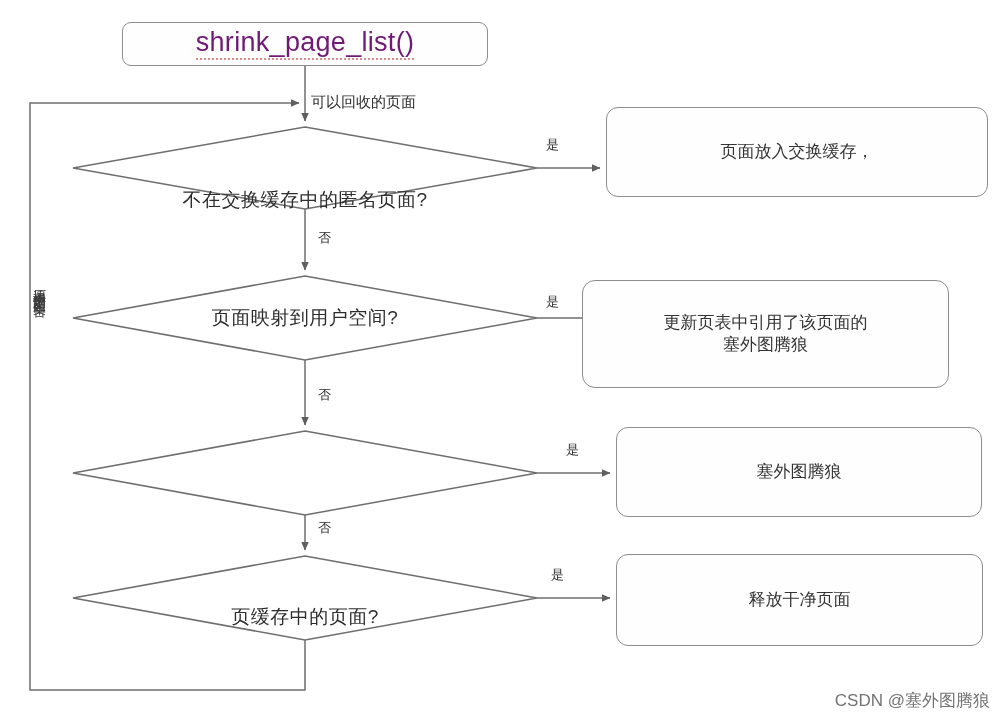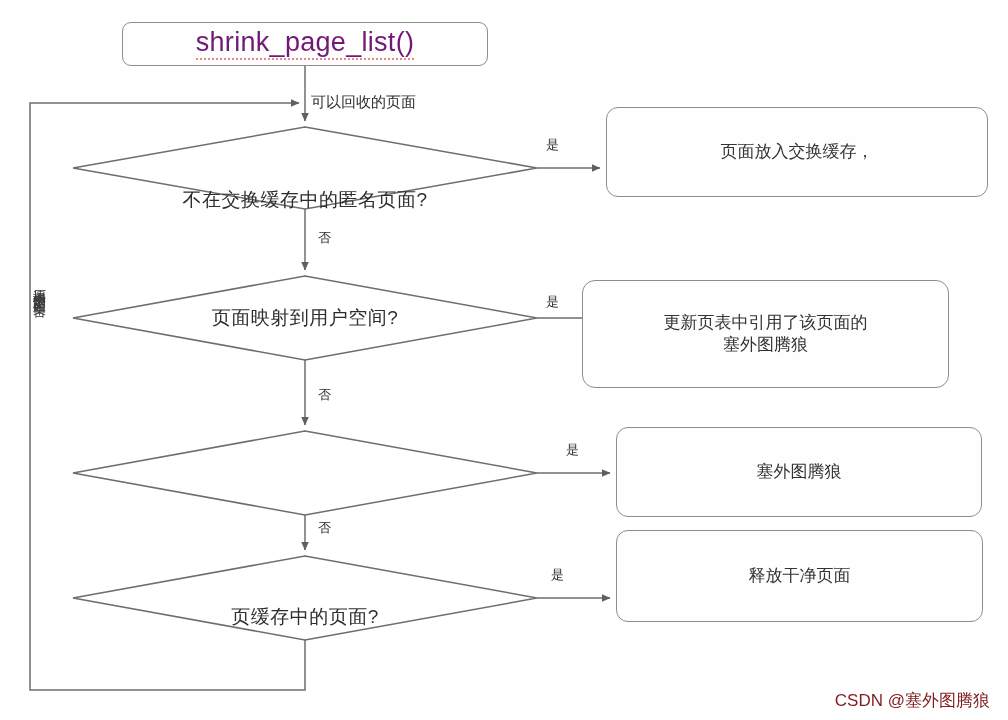--- a/index.html
+++ b/index.html
@@ -61,21 +61,21 @@
   
   .result-box {
     font-size: 17px;
     line-height: 1.32;
     padding: 0 10px;
     color: #333333;
   }
   #result-box-0 { left: 606px; top: 107px;  width: 382px; height: 90px; }
   #result-box-1 { left: 582px; top: 280px;  width: 367px; height: 108px; border-radius: 13px; }
   #result-box-2 { left: 616px; top: 427px;  width: 366px; height: 90px; }
-  #result-box-3 { left: 616px; top: 530px;  width: 367px; height: 92px; }
+  #result-box-3 { left: 616px; top: 554px;  width: 367px; height: 92px; }
 
   
   .diamond-label {
     position: absolute;
     display: flex;
     align-items: center;
     justify-content: center;
     font-size: 19px;
     color: #2d2d2d;
     white-space: nowrap;
@@ -107,21 +107,21 @@
     letter-spacing: 2px;
     line-height: 1;
   }
 
   
   #watermark {
     position: absolute;
     right: 18px;
     bottom: 8px;
     font-size: 17px;
-    color: #7f1d1d;
+    color: #737373;
     white-space: nowrap;
   }
 </style>
 </head>
 <body>
 
 <div id="canvas">
 
   <svg class="layer" viewBox="0 0 1008 720">
     <defs>

